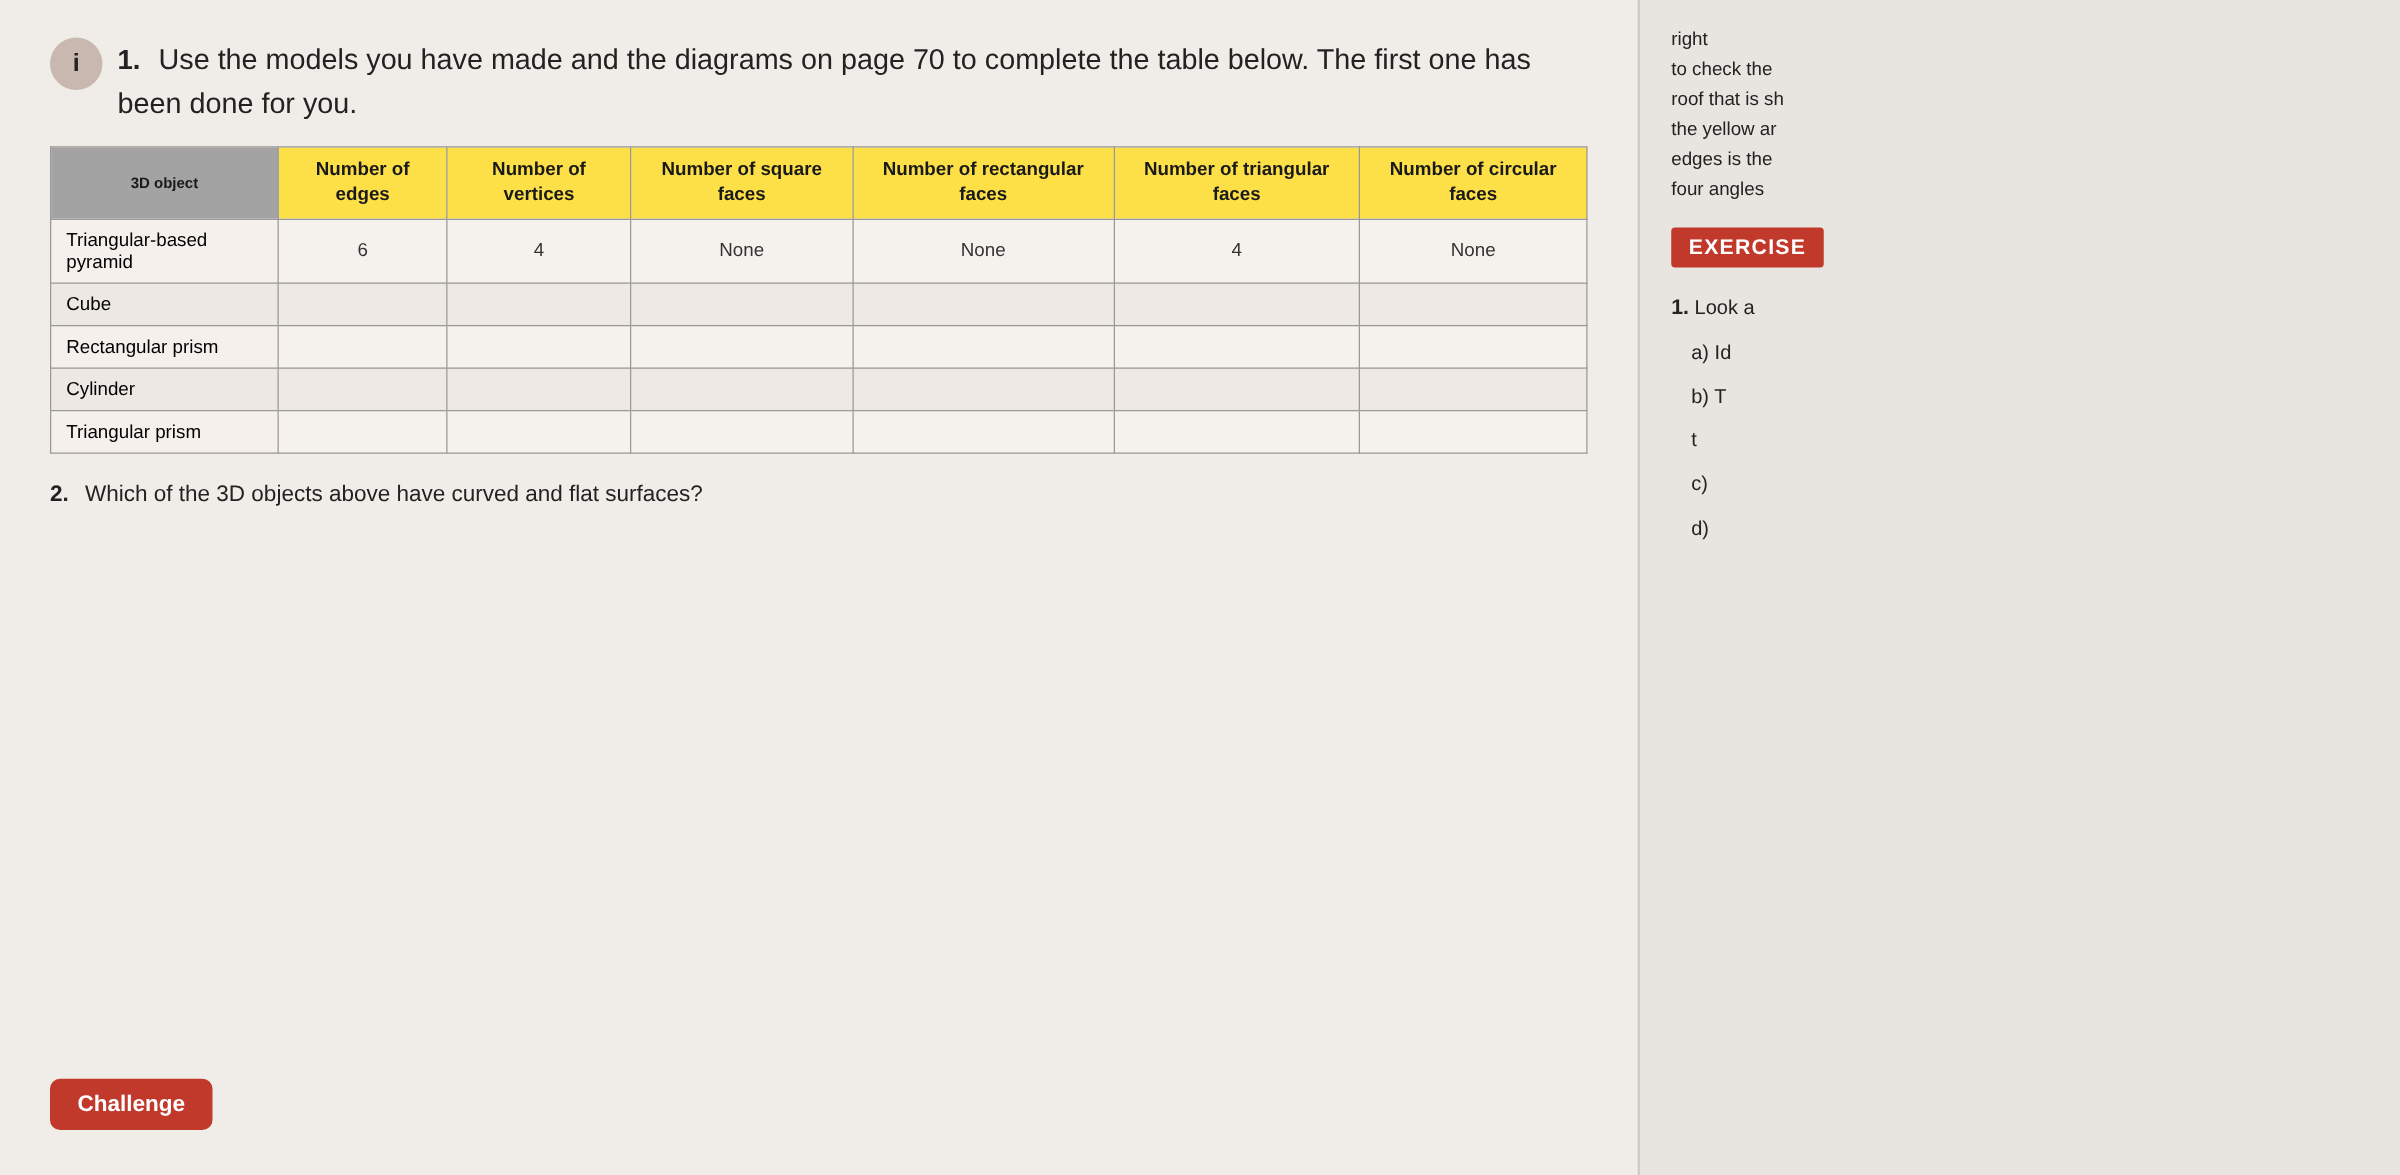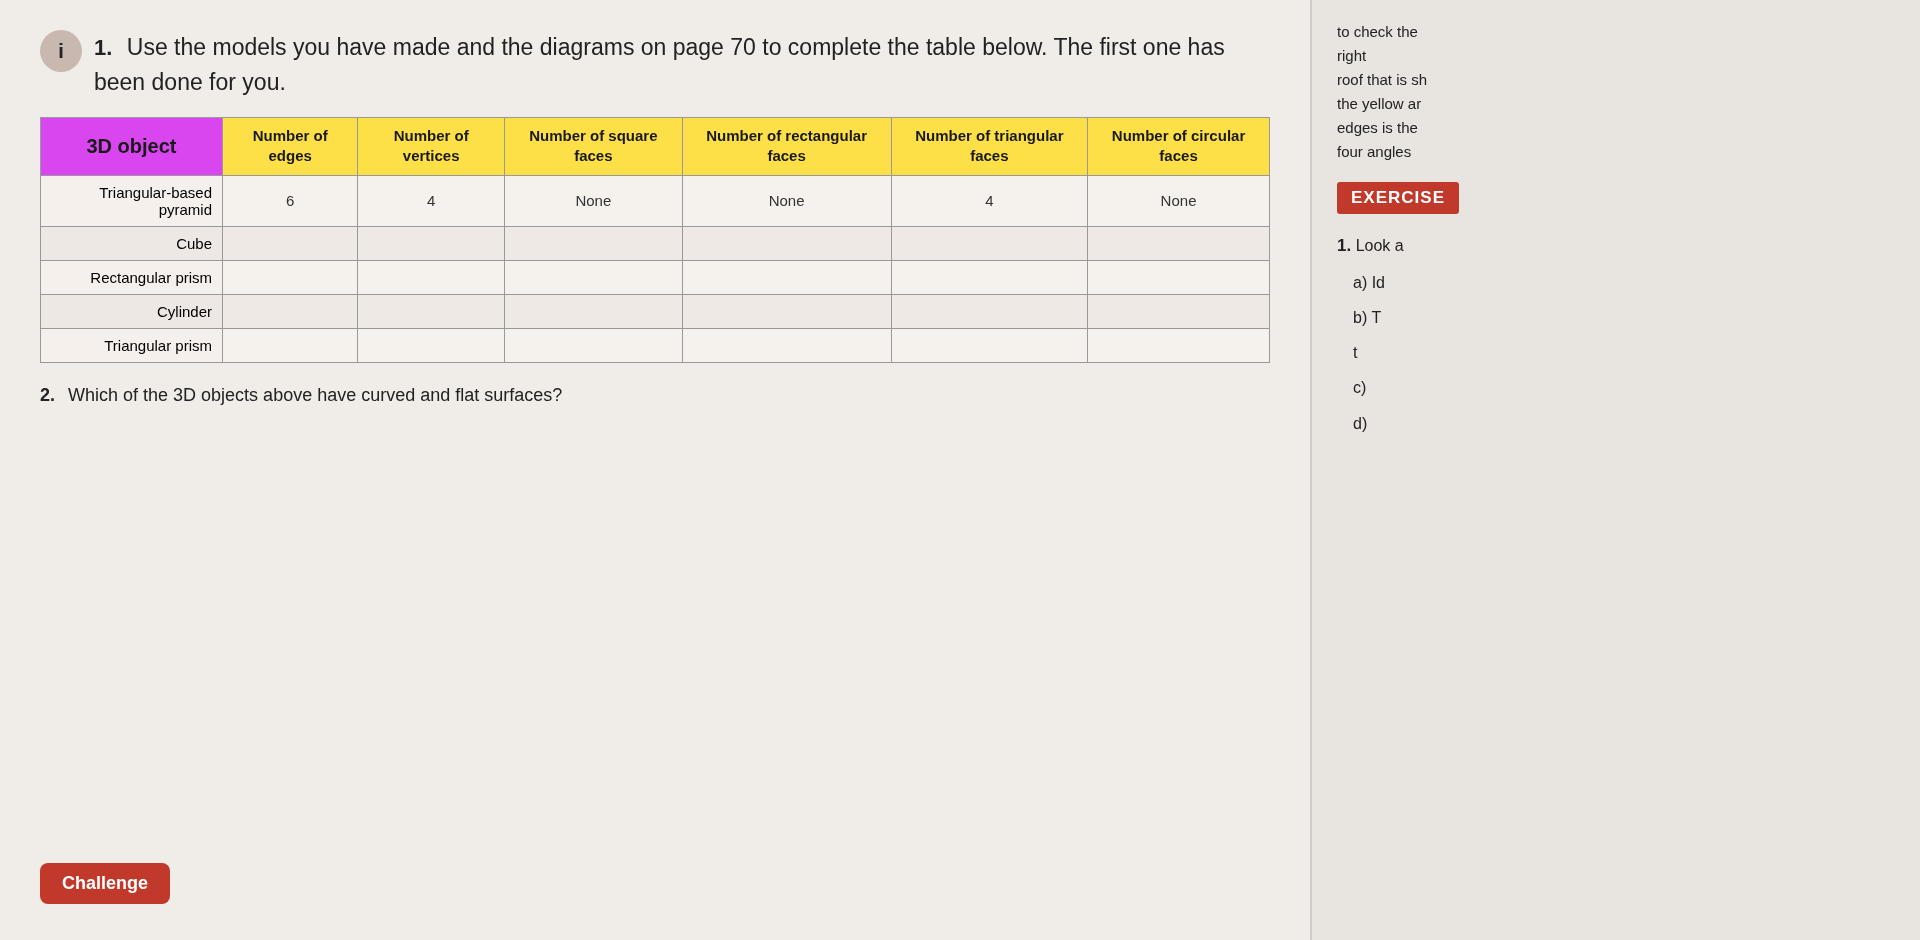--- a/index.html
+++ b/index.html
@@ -74,26 +74,26 @@
     }
 
     th {
       background: #fde047;
       color: #1a1a1a;
       font-weight: bold;
       line-height: 1.35;
     }
 
     th:first-child {
-      background: #d946ef;
-      font-size: 20px;
+      background: #a3a3a3;
+      font-size: 12px;
     }
 
     td:first-child {
-      text-align: right;
+      text-align: left;
       font-weight: 500;
       background: #f5f0ec;
       padding-left: 12px;
     }
 
     tr:nth-child(even) td {
       background: #eee9e4;
     }
 
     tr:nth-child(even) td:first-child {
@@ -268,22 +268,22 @@
   </div>
 
   <div style="position:absolute; bottom: 20px; left: 40px;">
     <div class="red-button">Challenge</div>
   </div>
 
 </div>
 
 <div class="right-panel">
   <div class="top-right-text">
+    <p>right</p>
     <p>to check the</p>
-    <p>right</p>
     <p>roof that is sh</p>
     <p>the yellow ar</p>
     <p>edges is the</p>
     <p>four angles</p>
   </div>
 
   <div class="exercise-badge">
     <span>EXERCISE</span>
   </div>
 

